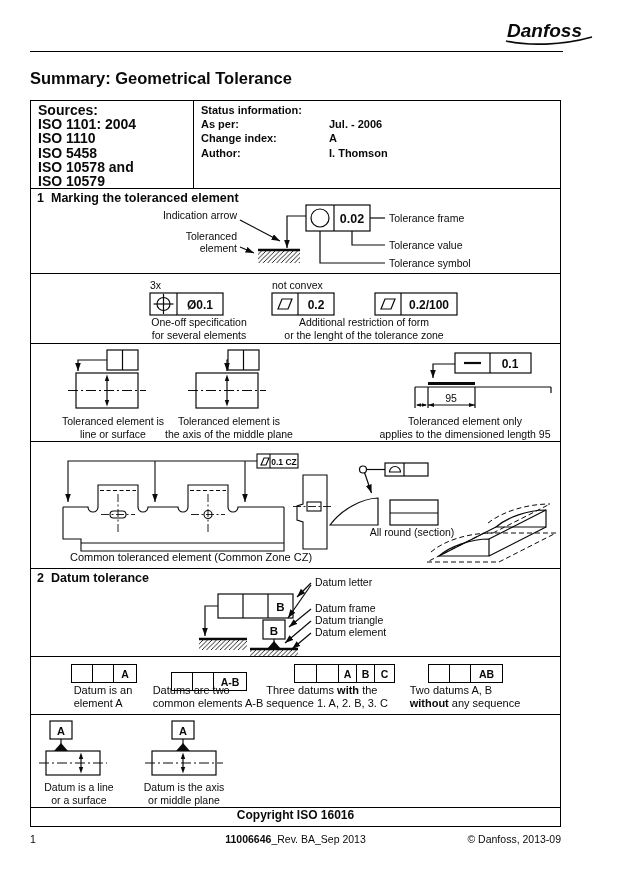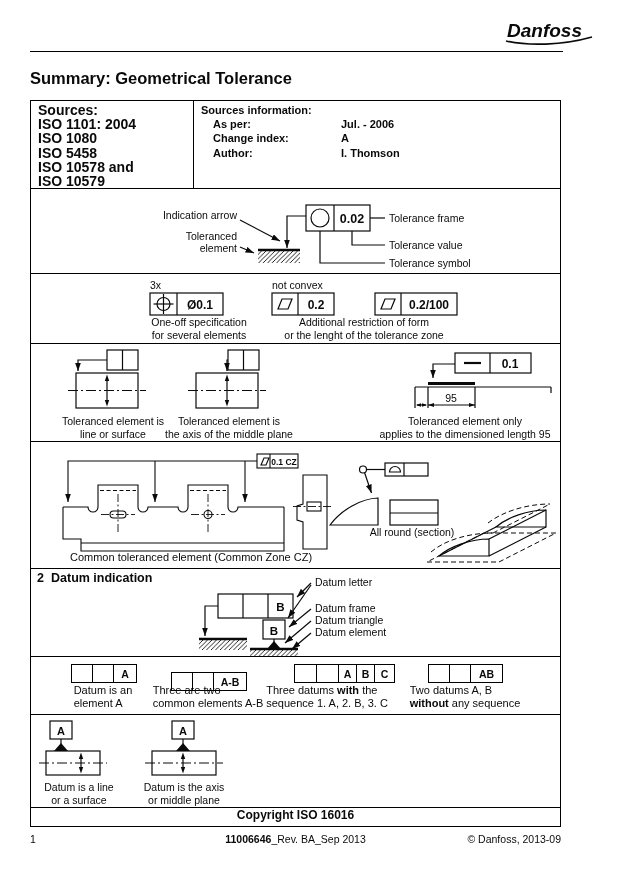--- a/index.html
+++ b/index.html
@@ -11,21 +11,21 @@
   .doc-table{position:absolute;left:30px;top:100px;width:531px;height:727px;
              border:1.7px solid #000;box-sizing:border-box;overflow:hidden;}
   .trow{position:relative;border-bottom:1.6px solid #000;box-sizing:border-box;overflow:hidden;}
   .trow:last-child{border-bottom:none;}
   .diag{position:absolute;left:0;top:0;}
   svg text{fill:#0a0a0a;font-family:"Liberation Sans",sans-serif;}
   .info{display:flex;height:100%;}
   .info-left{width:163px;border-right:1.6px solid #000;box-sizing:border-box;
              padding:2px 7px;font-weight:bold;font-size:14px;line-height:14.2px;}
   .info-right{flex:1;padding:2px 7px;font-weight:bold;font-size:11px;line-height:14.2px;}
-  .srow .lab{display:inline-block;width:128px;margin-left:12px;}
+  .srow .lab{display:inline-block;width:128px;}
   .sec-head{padding:2px 6px 0 6px;font-size:12.5px;font-weight:bold;}
   .sec-head .num{display:inline-block;width:14px;}
   .tframe{position:absolute;display:flex;height:17px;border:1.3px solid #000;background:#fff;}
   .tframe .cell{border-right:1.3px solid #000;height:100%;box-sizing:border-box;
                 display:flex;align-items:center;justify-content:center;
                 font-size:10.5px;font-weight:bold;}
   .tframe .cell:last-child{border-right:none;}
   .fcap{position:absolute;transform:translateX(-50%);text-align:left;
         font-size:11px;line-height:12.5px;white-space:nowrap;}
   .copy{height:100%;text-align:center;font-weight:bold;font-size:12px;line-height:15px;}
@@ -59,35 +59,38 @@
 
   <div class="title">Summary: Geometrical Tolerance</div>
 
   <div class="doc-table">
 
     <div class="trow" style="height:88px;">
       <div class="info">
         <div class="info-left">
           <div>Sources:</div>
           <div>ISO 1101: 2004</div>
-          <div>ISO 1080</div>
+          <div>ISO 1110</div>
           <div>ISO 5458</div>
           <div>ISO 10578 and</div>
           <div>ISO 10579</div>
         </div>
         <div class="info-right">
-          <div>Sources information:</div>
+          <div>Status information:</div>
           <div class="srow"><span class="lab">As per:</span><span>Jul. - 2006</span></div>
           <div class="srow"><span class="lab">Change index:</span><span>A</span></div>
           <div class="srow"><span class="lab">Author:</span><span>I. Thomson</span></div>
         </div>
       </div>
     </div>
 
     <div class="trow" style="height:85px;">
+      <div class="sec-head">
+        <span class="num">1</span><span>Marking the toleranced element</span>
+      </div>
       <svg class="diag" width="528" height="83" viewBox="0 0 528 83">
         <g stroke="#0a0a0a" stroke-width="1.2" fill="none">
           <path d="M275,27 H256 V59" marker-end="url(#ah)"></path>
           <rect x="275" y="16" width="64" height="26"></rect>
           <line x1="303" y1="16" x2="303" y2="42"></line>
           <circle cx="289" cy="29" r="9"></circle>
           <line x1="339" y1="29" x2="354" y2="29"></line>
           <path d="M321,42 V56 H354"></path>
           <path d="M289,42 V74 H354"></path>
           <line x1="209" y1="31" x2="249" y2="52" marker-end="url(#ah)"></line>
@@ -236,21 +239,21 @@
             <path d="M462,91 L519,62"></path>
             <path d="M457,81 C471,70 495,62 519,62"></path>
           </g>
         </g>
         <text x="381" y="94" text-anchor="middle" font-size="10.5">All round (section)</text>
       </svg>
     </div>
 
     <div class="trow" style="height:88px;">
       <div class="sec-head">
-        <span class="num">2</span><span>Datum indication</span>
+        <span class="num">2</span><span>Datum tolerance</span>
       </div>
       <svg class="diag" width="528" height="87" viewBox="0 0 528 87">
         <g stroke="#0a0a0a" stroke-width="1.2" fill="none">
           <rect x="187" y="25" width="75" height="24"></rect>
           <line x1="212" y1="25" x2="212" y2="49"></line>
           <line x1="237" y1="25" x2="237" y2="49"></line>
           <path d="M187,37 H174 V67" marker-end="url(#ah)"></path>
           <line x1="168" y1="70" x2="216" y2="70" stroke-width="2.4"></line>
           <rect x="232" y="51" width="22" height="19"></rect>
           <line x1="243" y1="70" x2="243" y2="73"></line>
@@ -282,21 +285,21 @@
       <div class="fcap" style="left:72px;top:27px;">
         <div>Datum is an</div>
           <div>element A</div>
       </div>
       <div class="tframe" style="left:140px;top:7px;margin-top:8px;">
         <div class="cell" style="width:21px"></div>
         <div class="cell" style="width:21px"></div>
         <div class="cell" style="width:32px">A-B</div>
       </div>
       <div class="fcap" style="left:177px;top:27px;">
-        <div>Three are two</div>
+        <div>Datums are two</div>
           <div>common elements A-B</div>
       </div>
       <div class="tframe" style="left:263px;top:7px;">
         <div class="cell" style="width:22px"></div>
         <div class="cell" style="width:22px"></div>
         <div class="cell" style="width:18px">A</div>
         <div class="cell" style="width:18px">B</div>
         <div class="cell" style="width:19px">C</div>
       </div>
       <div class="fcap" style="left:296px;top:27px;">

